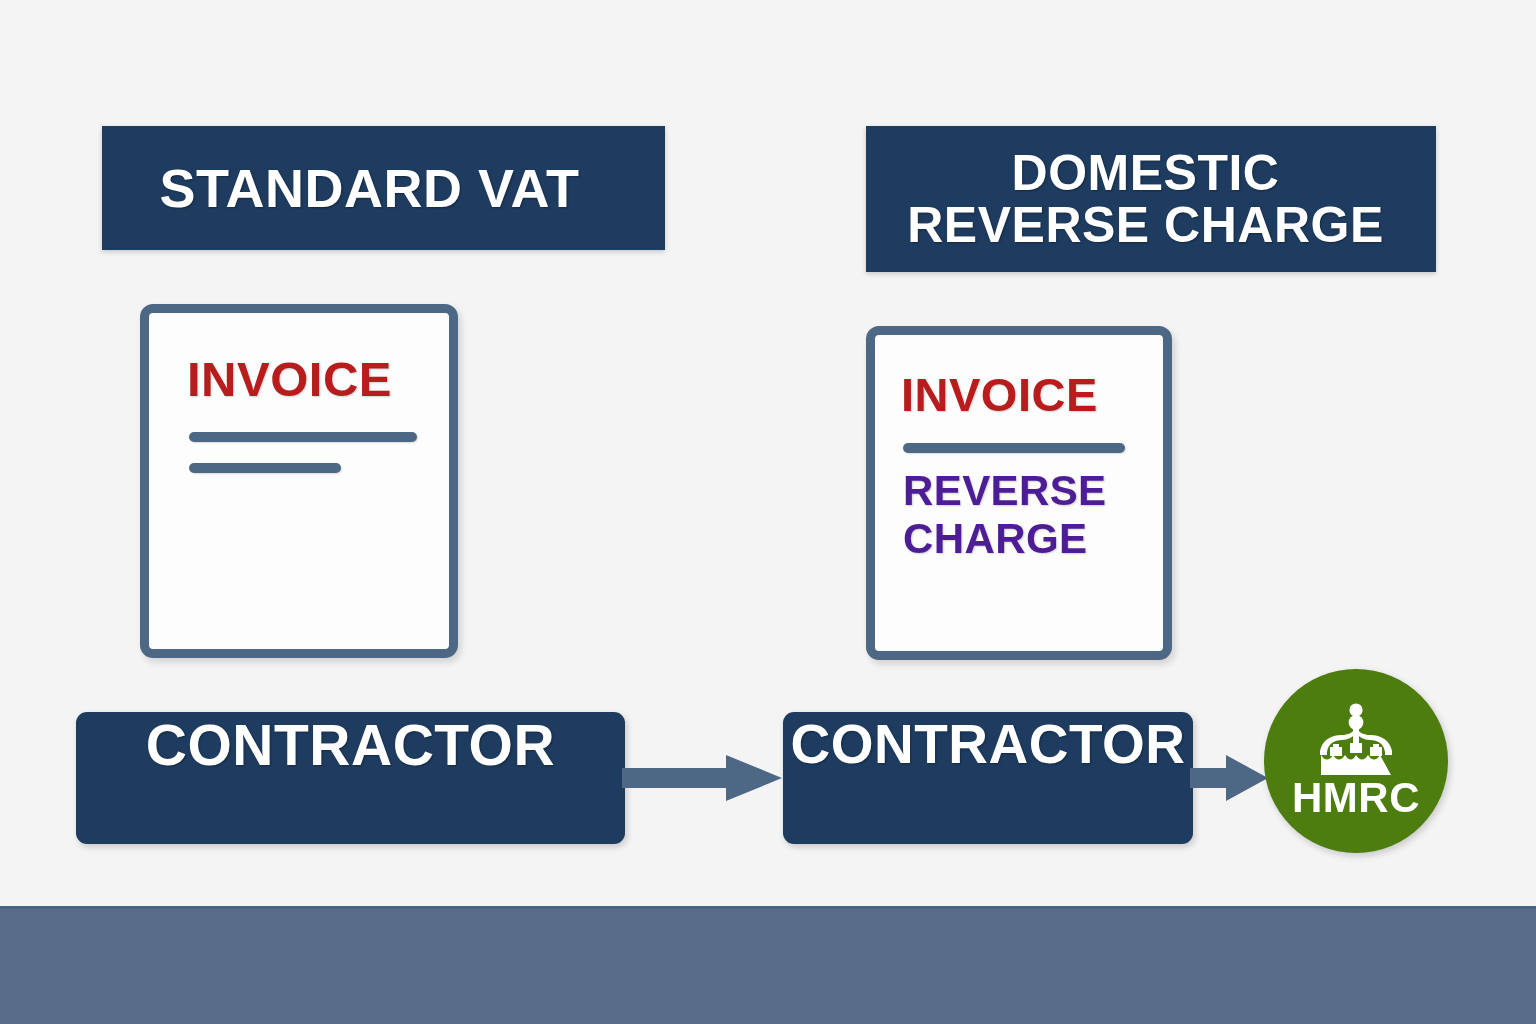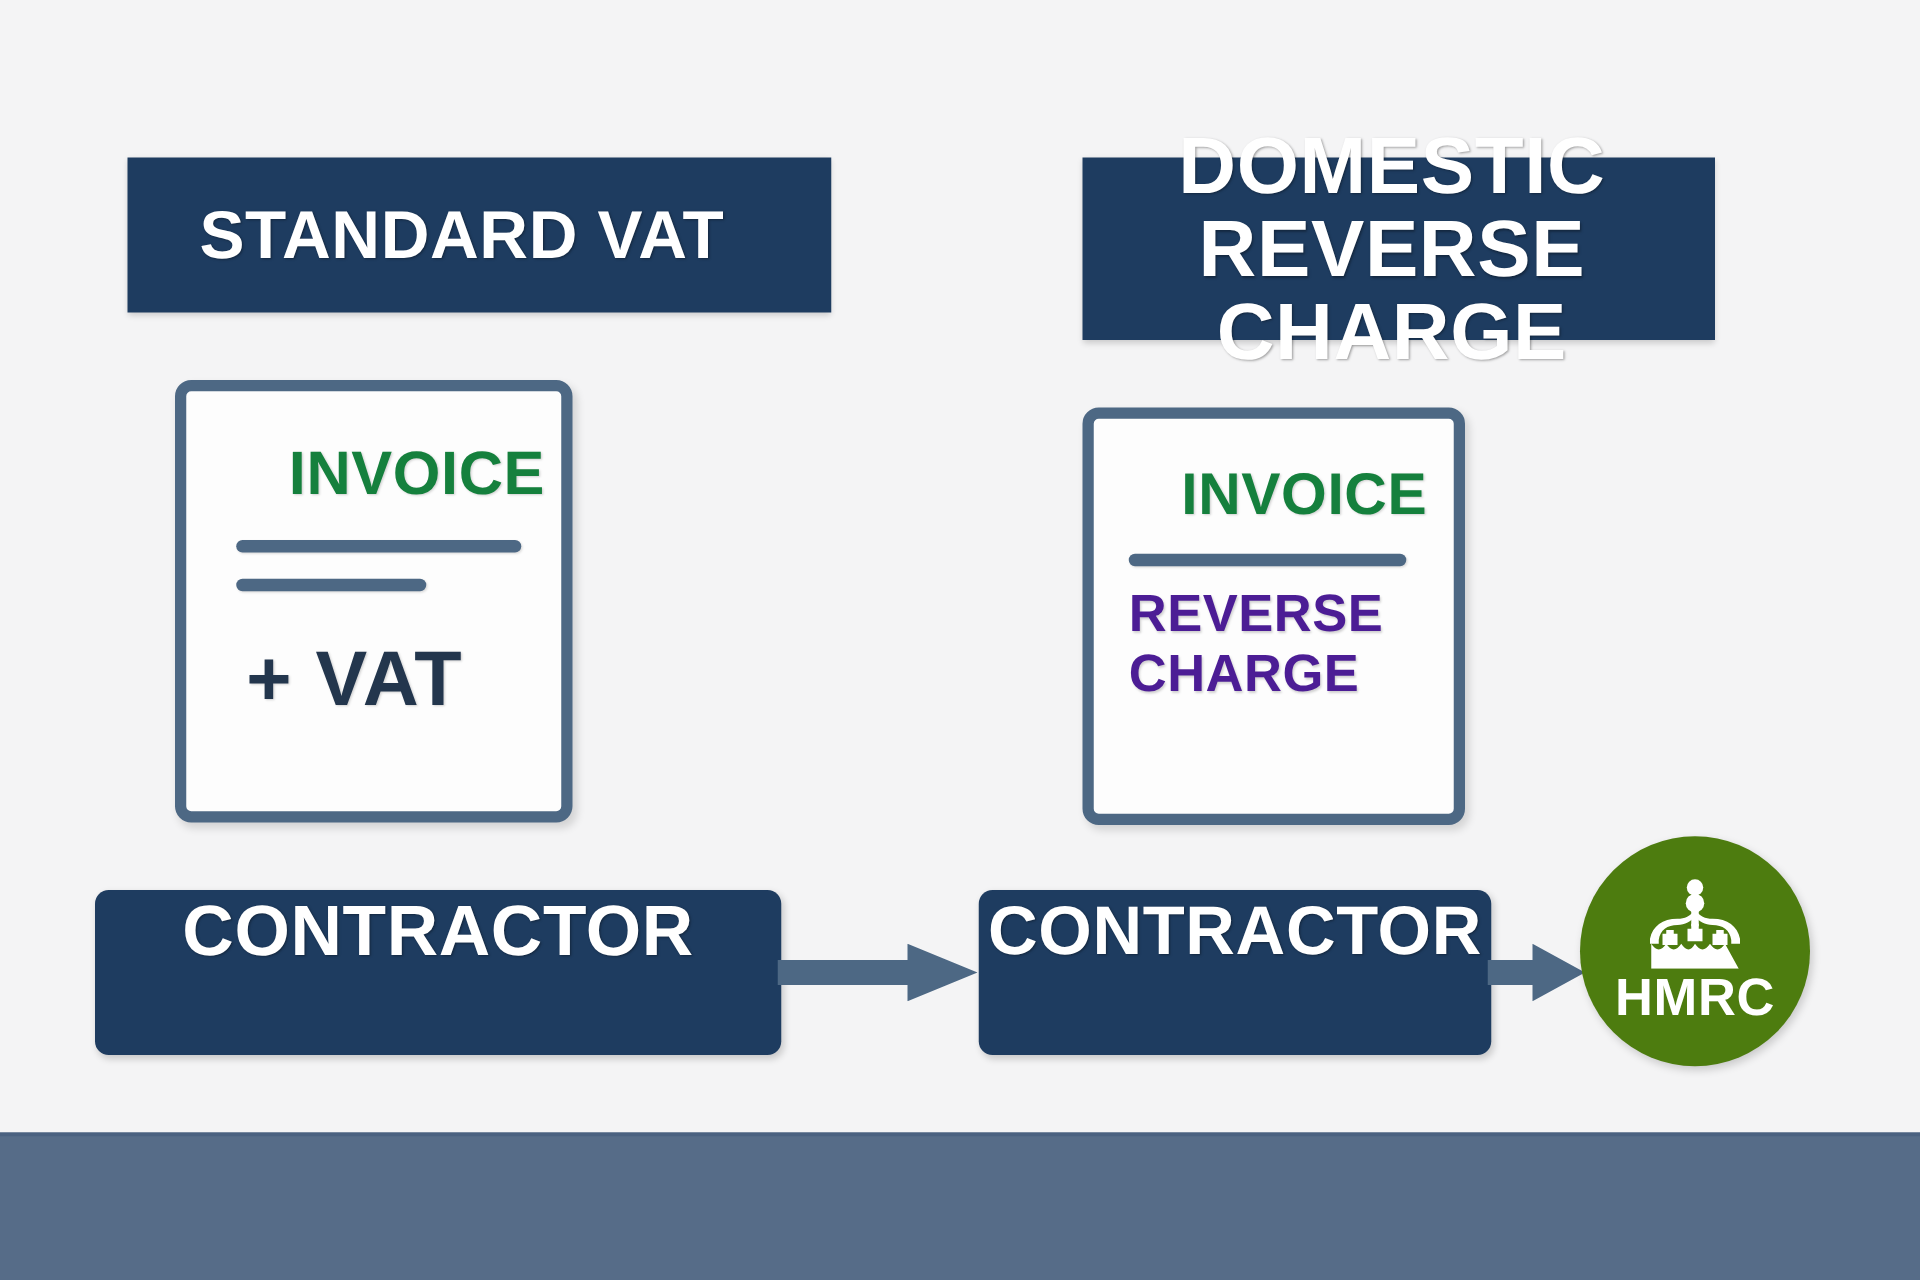--- a/index.html
+++ b/index.html
@@ -42,23 +42,23 @@
     width: 563px;
     height: 124px;
     font-size: 54px;
     padding-right: 60px;
     box-sizing: border-box;
     padding-left: 32px;
   }
   #header-drc {
     left: 866px;
     top: 126px;
-    width: 506px;
+    width: 570px;
     height: 146px;
-    font-size: 64px;
+    font-size: 50px;
   }
   #header-drc .drc-inner {
     width: 560px;
     margin-left: -11px;
   }
 
   
   .invoice-card {
     position: absolute;
     background: #fdfdfd;
@@ -82,25 +82,24 @@
   .invoice-inner {
     position: absolute;
     left: 0;
     top: 0;
     right: 0;
     bottom: 0;
     padding: 0;
   }
   .invoice-title {
     position: absolute;
-    color: #15803d;
+    color: #b91c1c;
     font-weight: bold;
     text-shadow: 1px 1px 2px rgba(0,0,0,0.18);
     letter-spacing: 0.5px;
-    margin-left: 44px;
   }
   #invoice-card-standard .invoice-title {
     left: 38px;
     top: 38px;
     font-size: 49px;
   }
   #invoice-card-drc .invoice-title {
     left: 26px;
     top: 32px;
     font-size: 47px;
@@ -229,21 +228,20 @@
   <div class="header-banner" id="header-drc">
     <span class="drc-inner">DOMESTIC
 REVERSE CHARGE</span>
   </div>
 
   <div class="invoice-card" id="invoice-card-standard">
     <div class="invoice-inner">
       <div class="invoice-title">INVOICE</div>
       <div class="rule" id="rule-std-1"></div>
       <div class="rule" id="rule-std-2"></div>
-      <div class="invoice-amount">+ VAT</div>
     </div>
   </div>
 
   <div class="invoice-card" id="invoice-card-drc">
     <div class="invoice-inner">
       <div class="invoice-title">INVOICE</div>
       <div class="rule" id="rule-drc-1"></div>
       <div class="invoice-note">REVERSE
 CHARGE</div>
     </div>

